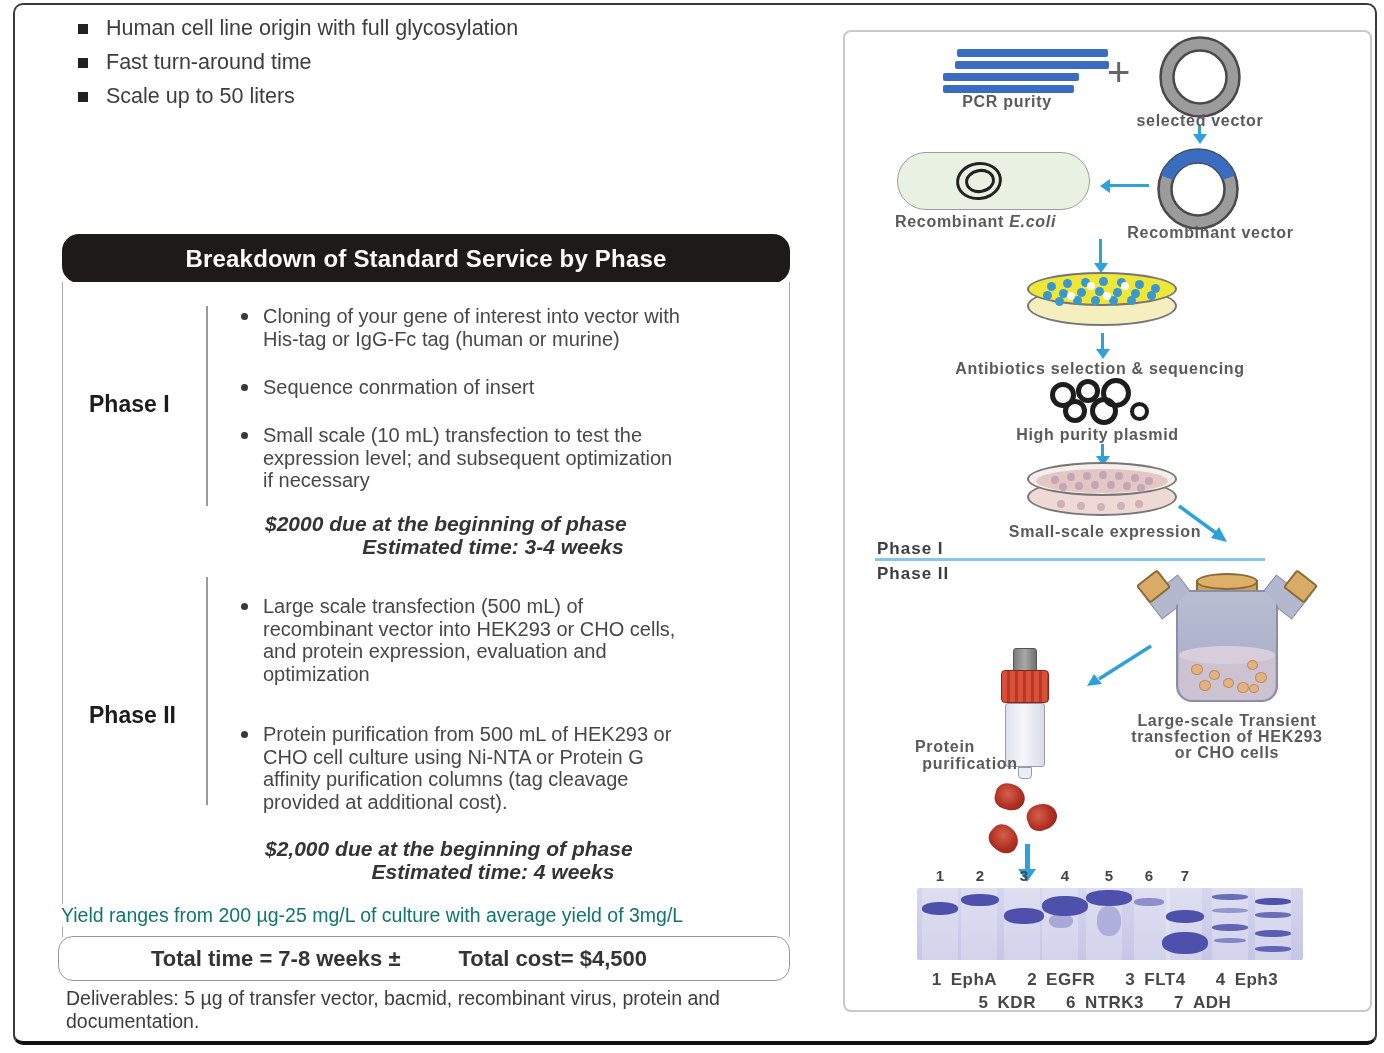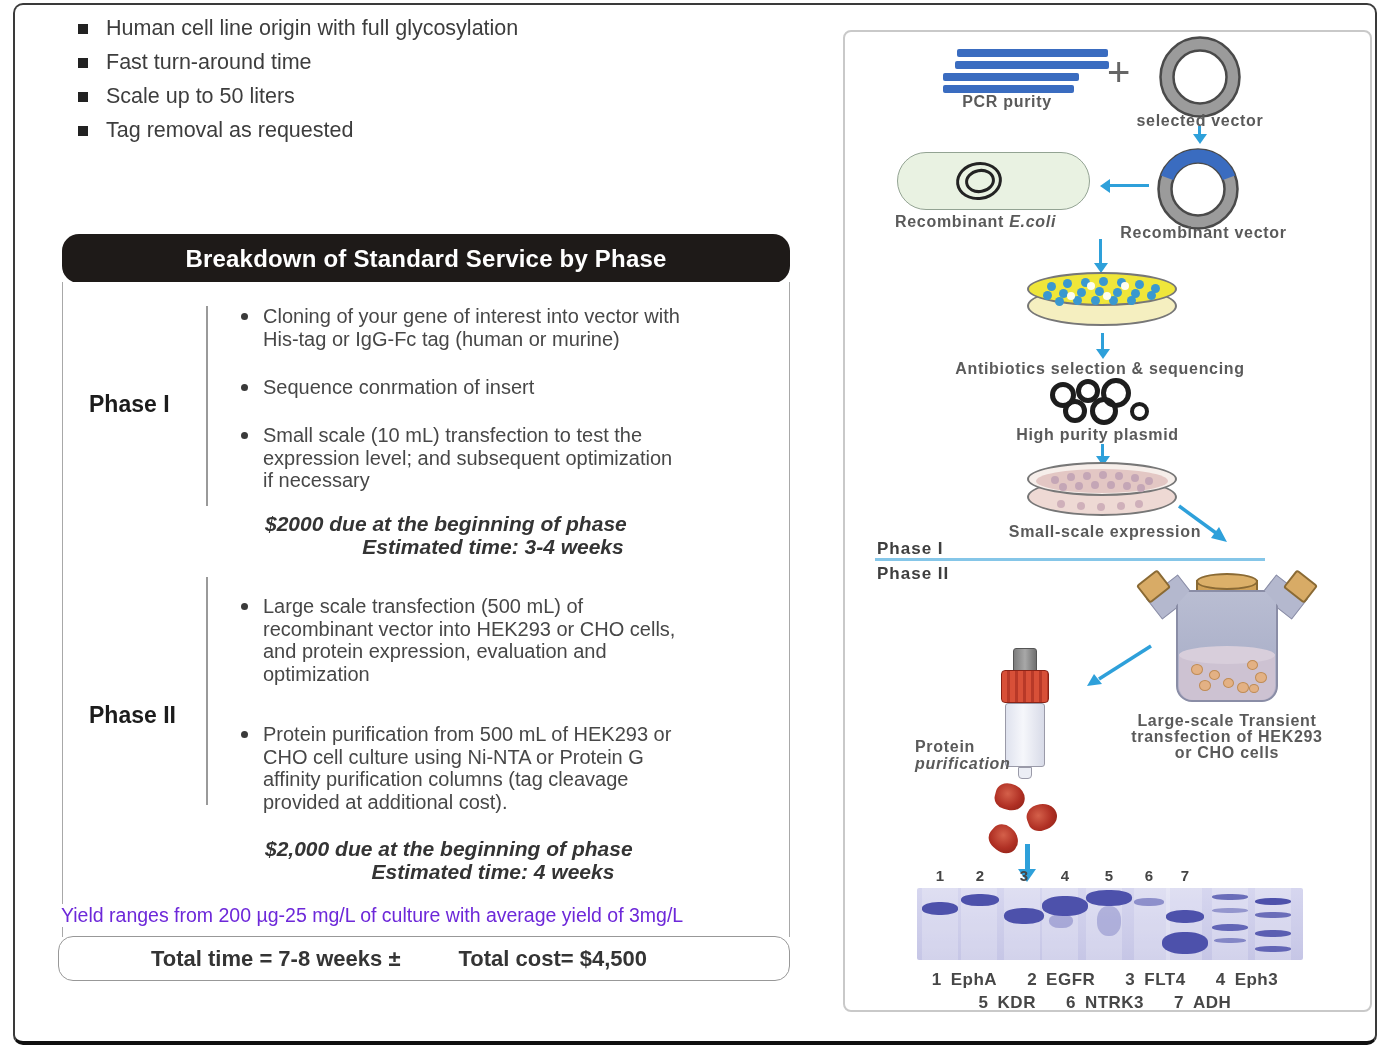--- a/index.html
+++ b/index.html
@@ -28,21 +28,21 @@
     position:absolute; left:62px; top:282px; width:728px; height:655px;
     border:1.5px solid #a8a8a8; border-top:none; border-bottom:none; background:#fff;
   }
   .phase-label { position:absolute; font-size:23px; font-weight:bold; color:#1c1c1c; }
   .vline { position:absolute; left:206px; width:2px; background:#9a9a9a; }
   .brow { position:absolute; left:241px; width:530px; display:flex; align-items:flex-start; }
   .bdot { width:7px; height:7px; border-radius:50%; background:#3a3a3a; margin:8px 15px 0 0; flex:0 0 auto; }
   .btxt { font-size:20px; color:#474747; line-height:22.5px; white-space:pre-line; width:505px; }
   .price-line { position:absolute; font-size:21px; font-weight:bold; font-style:italic; color:#343434; }
   .price-right { text-align:center; width:500px; }
-  .yield-note { position:absolute; left:58px; top:904px; font-size:19.5px; color:#6d28d9; background:#fff; padding:0 3px; z-index:3; }
+  .yield-note { position:absolute; left:58px; top:904px; font-size:19.5px; color:#0f766e; background:#fff; padding:0 3px; z-index:3; }
   .total-box {
     position:absolute; left:58px; top:936px; width:732px; height:45px;
     border:1.5px solid #989898; border-radius:15px; background:#fff; z-index:2;
     display:flex; align-items:center; padding-left:92px; gap:58px;
     font-size:22px; font-weight:bold; color:#343434;
   }
   .deliverables { position:absolute; left:66px; top:987px; width:760px; font-size:19.5px; color:#3d3d3d; line-height:23px; white-space:pre-line; }
 
   
   .panel {
@@ -92,24 +92,20 @@
         <span class="feat-txt">Human cell line origin with full glycosylation</span>
       </div>
     <div class="feat-row">
         <span class="sq"></span>
         <span class="feat-txt">Fast turn-around time</span>
       </div>
     <div class="feat-row">
         <span class="sq"></span>
         <span class="feat-txt">Scale up to 50 liters</span>
       </div>
-    <div class="feat-row">
-        <span class="sq"></span>
-        <span class="feat-txt">Tag removal as requested</span>
-      </div>
   </div>
 
   <div class="bd-header">Breakdown of Standard Service by Phase</div>
   <div class="bd-box"></div>
 
   <div class="phase-label" style="left:89px; top:391px;">Phase I</div>
   <div class="vline" style="top:306px; height:200px;"></div>
 
   <div class="brow" style="top:376px;">
       <span class="bdot"></span>
@@ -149,20 +145,22 @@
   <div class="price-line" style="left:265px; top:837px;">$2,000 due at the beginning of phase</div>
   <div class="price-line price-right" style="left:243px; top:860px;">Estimated time: 4 weeks</div>
 
   <div class="yield-note">Yield ranges from 200 µg-25 mg/L of culture with average yield of 3mg/L</div>
 
   <div class="total-box">
     <span>Total time = 7-8 weeks ±</span>
     <span>Total cost= $4,500</span>
   </div>
 
+  <div class="deliverables">Deliverables: 5 µg of transfer vector, bacmid, recombinant virus, protein and
+documentation.</div>
 
   <div class="panel">
 
     <div class="bar" style="left:112px; top:17px; width:151px;"></div>
     <div class="bar" style="left:110px; top:29px; width:154px;"></div>
     <div class="bar" style="left:98px;  top:41px; width:136px;"></div>
     <div class="bar" style="left:98px;  top:53px; width:131px;"></div>
     <div class="dlabel" style="left:72px; top:61px; width:180px;">PCR purity</div>
     <div class="plus" style="left:262px; top:18px;">+</div>
 
@@ -173,21 +171,21 @@
     </svg>
     <div class="dlabel" style="left:270px; top:80px; width:170px;">selected vector</div>
     <div class="arrow-v" style="left:353px; top:94px; height:9px;"></div>
 
     <svg width="90" height="90" style="left:308px; top:112px;">
       <circle cx="45" cy="45" r="33" fill="none" stroke="#9b9b9b" stroke-width="13"></circle>
       <circle cx="45" cy="45" r="39.5" fill="none" stroke="#4a4a4a" stroke-width="2.5"></circle>
       <circle cx="45" cy="45" r="26.5" fill="none" stroke="#4a4a4a" stroke-width="2.5"></circle>
       <path d="M 14 33.7 A 33 33 0 0 1 76 33.7" fill="none" stroke="#3a6cc0" stroke-width="13"></path>
     </svg>
-    <div class="dlabel" style="left:266px; top:192px; width:185px;">Recombinant vector</div>
+    <div class="dlabel" style="left:273px; top:192px; width:185px;">Recombinant vector</div>
     <div class="arrow-h-left" style="left:264px; top:152px; width:40px;"></div>
 
     <div class="ecoli-pill">
       <div class="ringb" style="left:58px; top:9px; width:46px; height:38px; transform:rotate(-8deg);"></div>
       <div class="ringb" style="left:67px; top:16px; width:30px; height:24px; transform:rotate(-10deg);"></div>
     </div>
     <div class="dlabel" style="left:28px; top:181px; width:205px;"><span style="position:static">Recombinant </span><i style="position:static">E.coli</i></div>
 
     <div class="arrow-v" style="left:254px; top:207px; height:25px;"></div>
 
@@ -292,21 +290,21 @@
     <svg width="90" height="60" style="left:228px; top:608px;">
       <line x1="78" y1="6" x2="26" y2="39" stroke="#2ea0da" stroke-width="3.5"></line>
       <polygon points="14,46 21,34 29,44" fill="#2ea0da"></polygon>
     </svg>
 
     <div style="left:168px; top:616px; width:24px; height:24px; background:linear-gradient(90deg,#7d7d7d,#a8a8a8,#707070); border:1.5px solid #555; border-radius:3px 3px 0 0;"></div>
     <div style="left:156px; top:638px; width:48px; height:33px; background:repeating-linear-gradient(90deg,#d85038 0,#d85038 5px,#b83928 5px,#b83928 8px); border:1.5px solid #8a2316; border-radius:4px;"></div>
     <div style="left:160px; top:671px; width:40px; height:64px; background:linear-gradient(90deg,#dfe2ee 0%,#f6f7fb 45%,#d8dbe8 100%); border:1.5px solid #9a9aa8; border-radius:3px;"></div>
     <div style="left:173px; top:735px; width:14px; height:12px; background:#eceef5; border:1.5px solid #9a9aa8; border-radius:0 0 4px 4px;"></div>
     <div class="dlabel" style="left:70px; top:706px; width:110px; text-align:left;">Protein</div>
-    <div class="dlabel" style="left:70px; top:723px; width:110px; text-align:left;font-style:italic;">purification</div>
+    <div class="dlabel" style="left:70px; top:723px; width:110px; text-align:center;">purification</div>
 
     <div class="blob" style="left:150px; top:752px; transform:rotate(15deg);"></div>
     <div class="blob" style="left:182px; top:772px; transform:rotate(-20deg);"></div>
     <div class="blob" style="left:144px; top:794px; transform:rotate(40deg);"></div>
 
     <div class="arrow-v thick" style="left:180px; top:812px; height:26px;"></div>
 
     <div style="left:72px; top:835px; width:386px; height:18px;">
       <span class="lane-num" style="left:13px;">1</span>
       <span class="lane-num" style="left:53px;">2</span>

